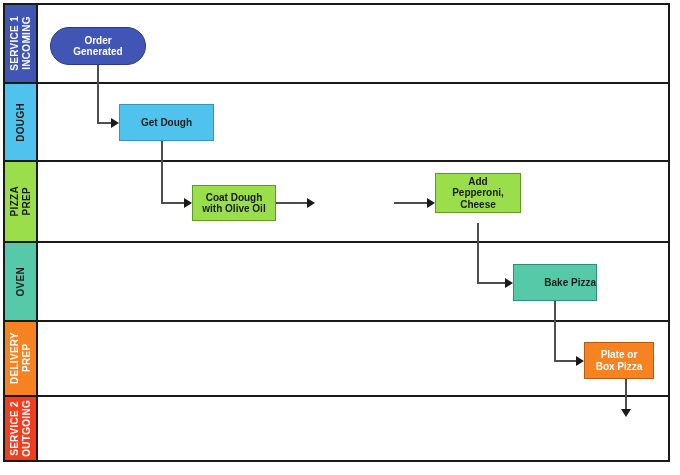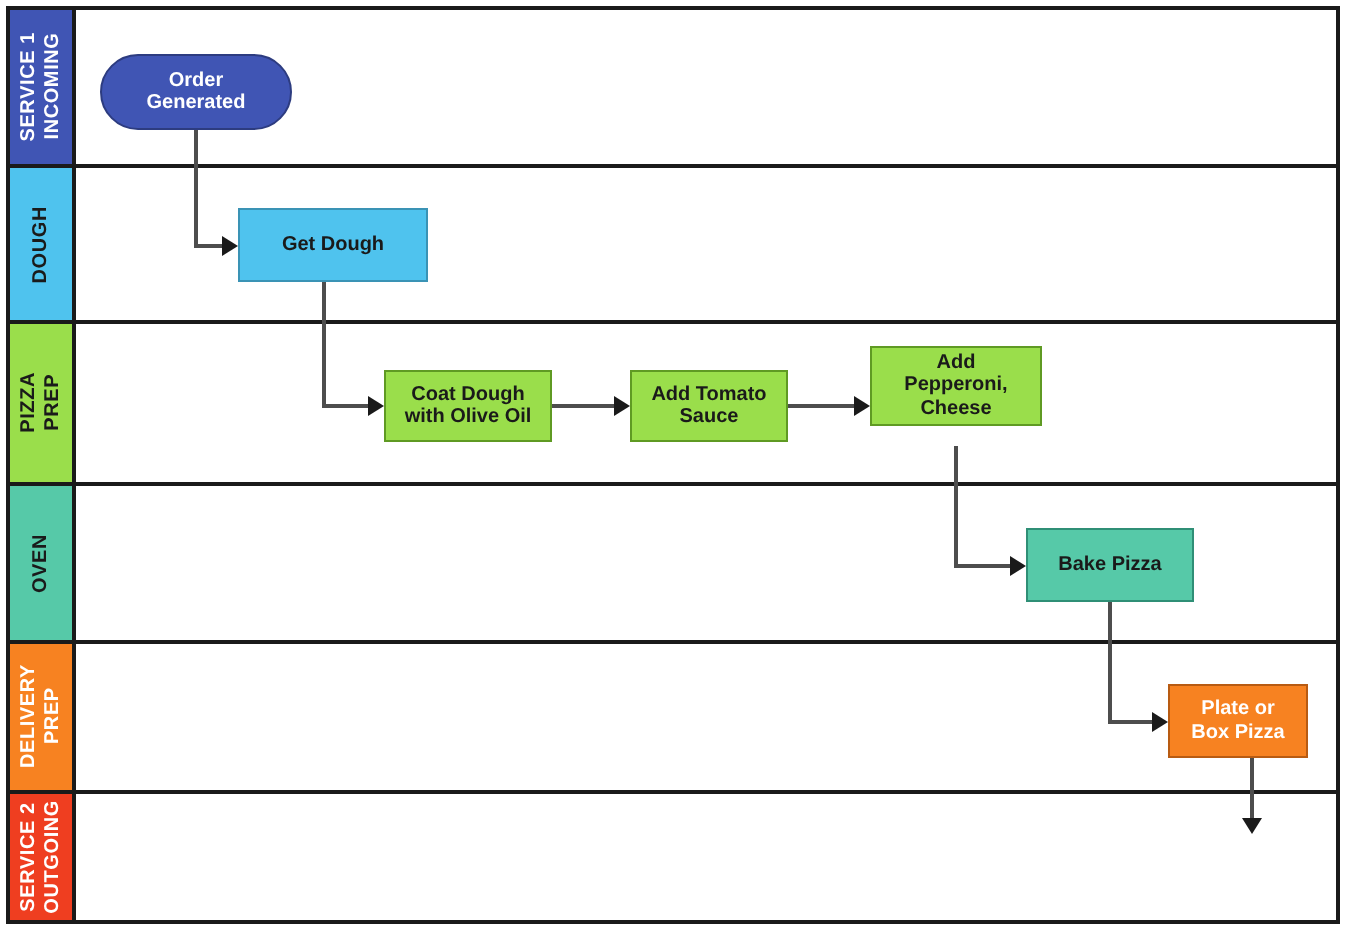--- a/index.html
+++ b/index.html
@@ -198,30 +198,26 @@
       <span>Order
 Generated</span>
     </div>
     <div class="node rect" id="node-1" style="left: 114px; top: 99px; width: 95px; height: 37px; background: rgb(79, 195, 238); border-color: rgb(58, 147, 181); color: rgb(26, 26, 26);">
       <span>Get Dough</span>
     </div>
     <div class="node rect" id="node-2" style="left: 187px; top: 180px; width: 84px; height: 36px; background: rgb(154, 222, 75); border-color: rgb(95, 154, 35); color: rgb(26, 26, 26);">
       <span>Coat Dough
 with Olive Oil</span>
     </div>
-    <div class="node rect" id="node-3" style="left: 310px; top: 180px; width: 79px; height: 36px; background: rgb(154, 222, 75); border-color: rgb(95, 154, 35); color: rgb(26, 26, 26);">
-      <span>Add Tomato
-Sauce</span>
-    </div>
     <div class="node rect" id="node-4" style="left: 430px; top: 168px; width: 86px; height: 40px; background: rgb(154, 222, 75); border-color: rgb(95, 154, 35); color: rgb(26, 26, 26);">
       <span>Add
 Pepperoni,
 Cheese</span>
     </div>
-    <div class="node rect" id="node-5" style="left: 508px; top: 259px; width: 84px; height: 37px; background: rgb(86, 201, 168); border-color: rgb(47, 143, 118); color: rgb(26, 26, 26);">
+    <div class="node rect" id="node-5" style="left: 508px; top: 259px; width: 84px; height: 37px; background: rgb(86, 201, 168); border-color: rgb(47, 143, 118); color: rgb(26, 26, 26); justify-content: flex-end;">
       <span>Bake Pizza</span>
     </div>
     <div class="node rect" id="node-6" style="left: 579px; top: 337px; width: 70px; height: 37px; background: rgb(247, 130, 33); border-color: rgb(184, 91, 18); color: rgb(255, 255, 255);">
       <span>Plate or
 Box Pizza</span>
     </div>
 
   </div>
 </div>
 

